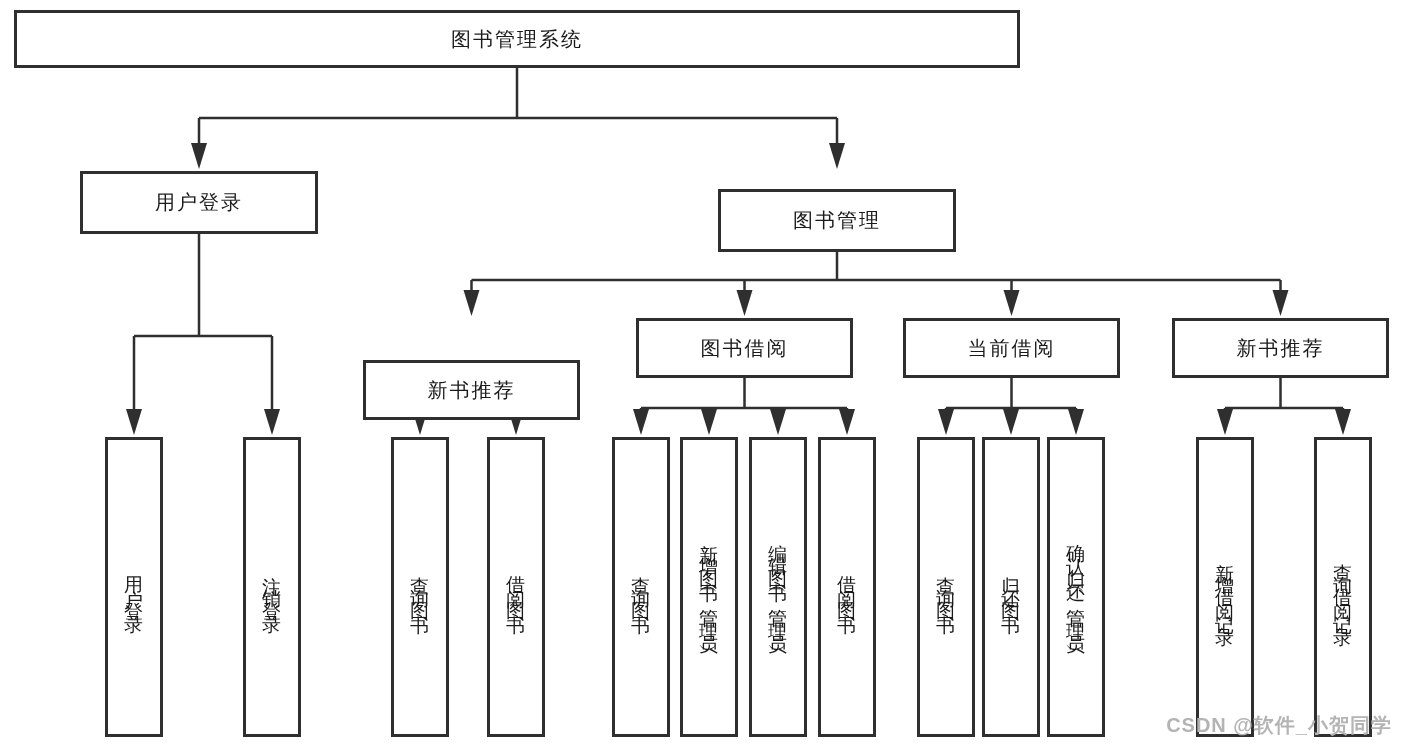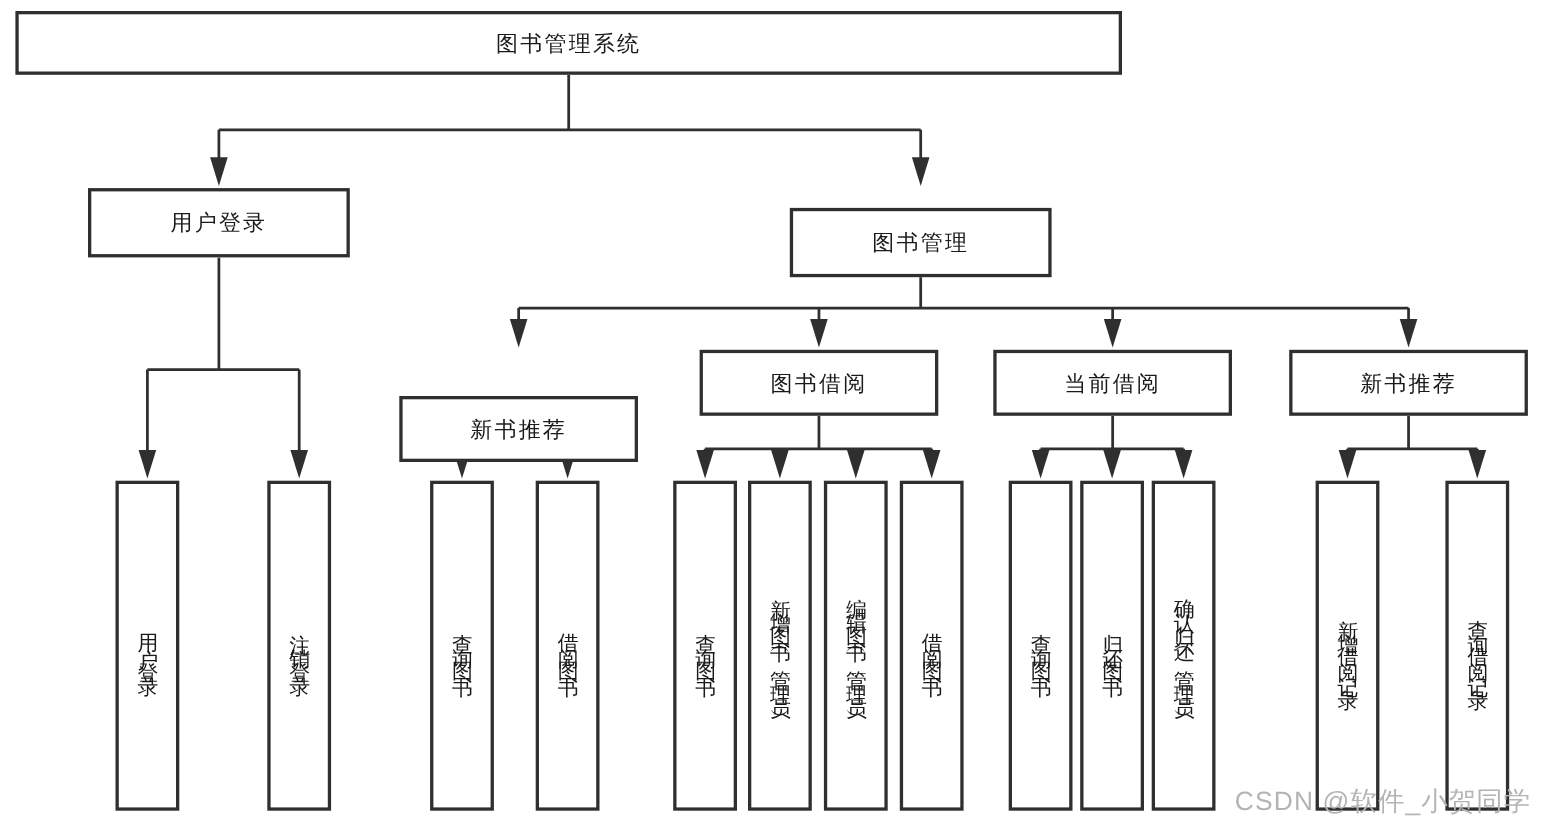--- a/index.html
+++ b/index.html
@@ -28,23 +28,24 @@
     font-size:20px;color:var(--text);letter-spacing:2px;
   }
   .leaf{
     writing-mode:vertical-rl;text-orientation:mixed;
     font-size:19px;letter-spacing:13px;
     line-height:1;
   }
   .watermark{
     position:absolute;z-index:5;
     right:13px;top:712px;
-    font-size:24px;letter-spacing:1px;
+    font-size:20px;letter-spacing:1px;
     color:var(--watermark);
     white-space:nowrap;
+    font-weight:bold;
   }
 </style>
 </head>
 <body>
 
 <div class="stage">
 
   <svg class="connectors" width="1405" height="747" viewBox="0 0 1405 747" xmlns="http://www.w3.org/2000/svg">
 
     <path class="cline" d="M517 68 V118 M199 118 H837 M199 118 V147 M837 118 V147"></path>

